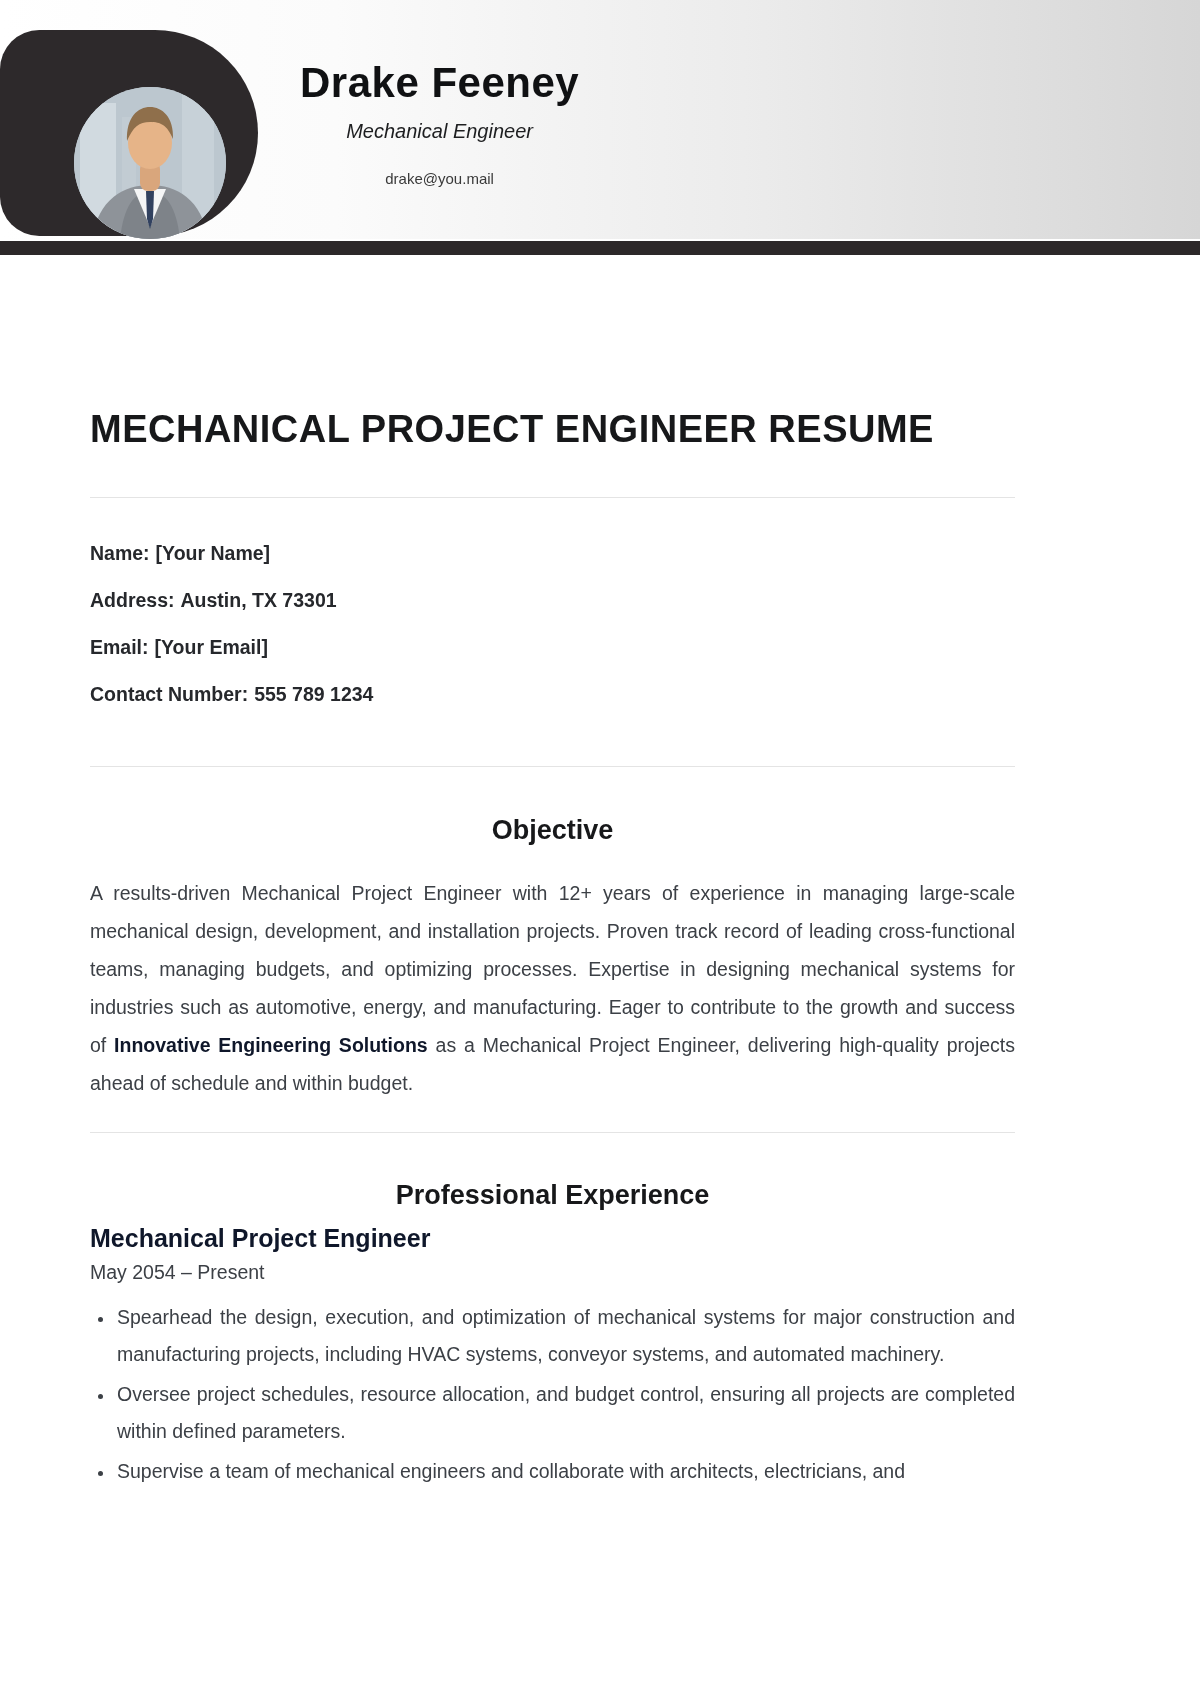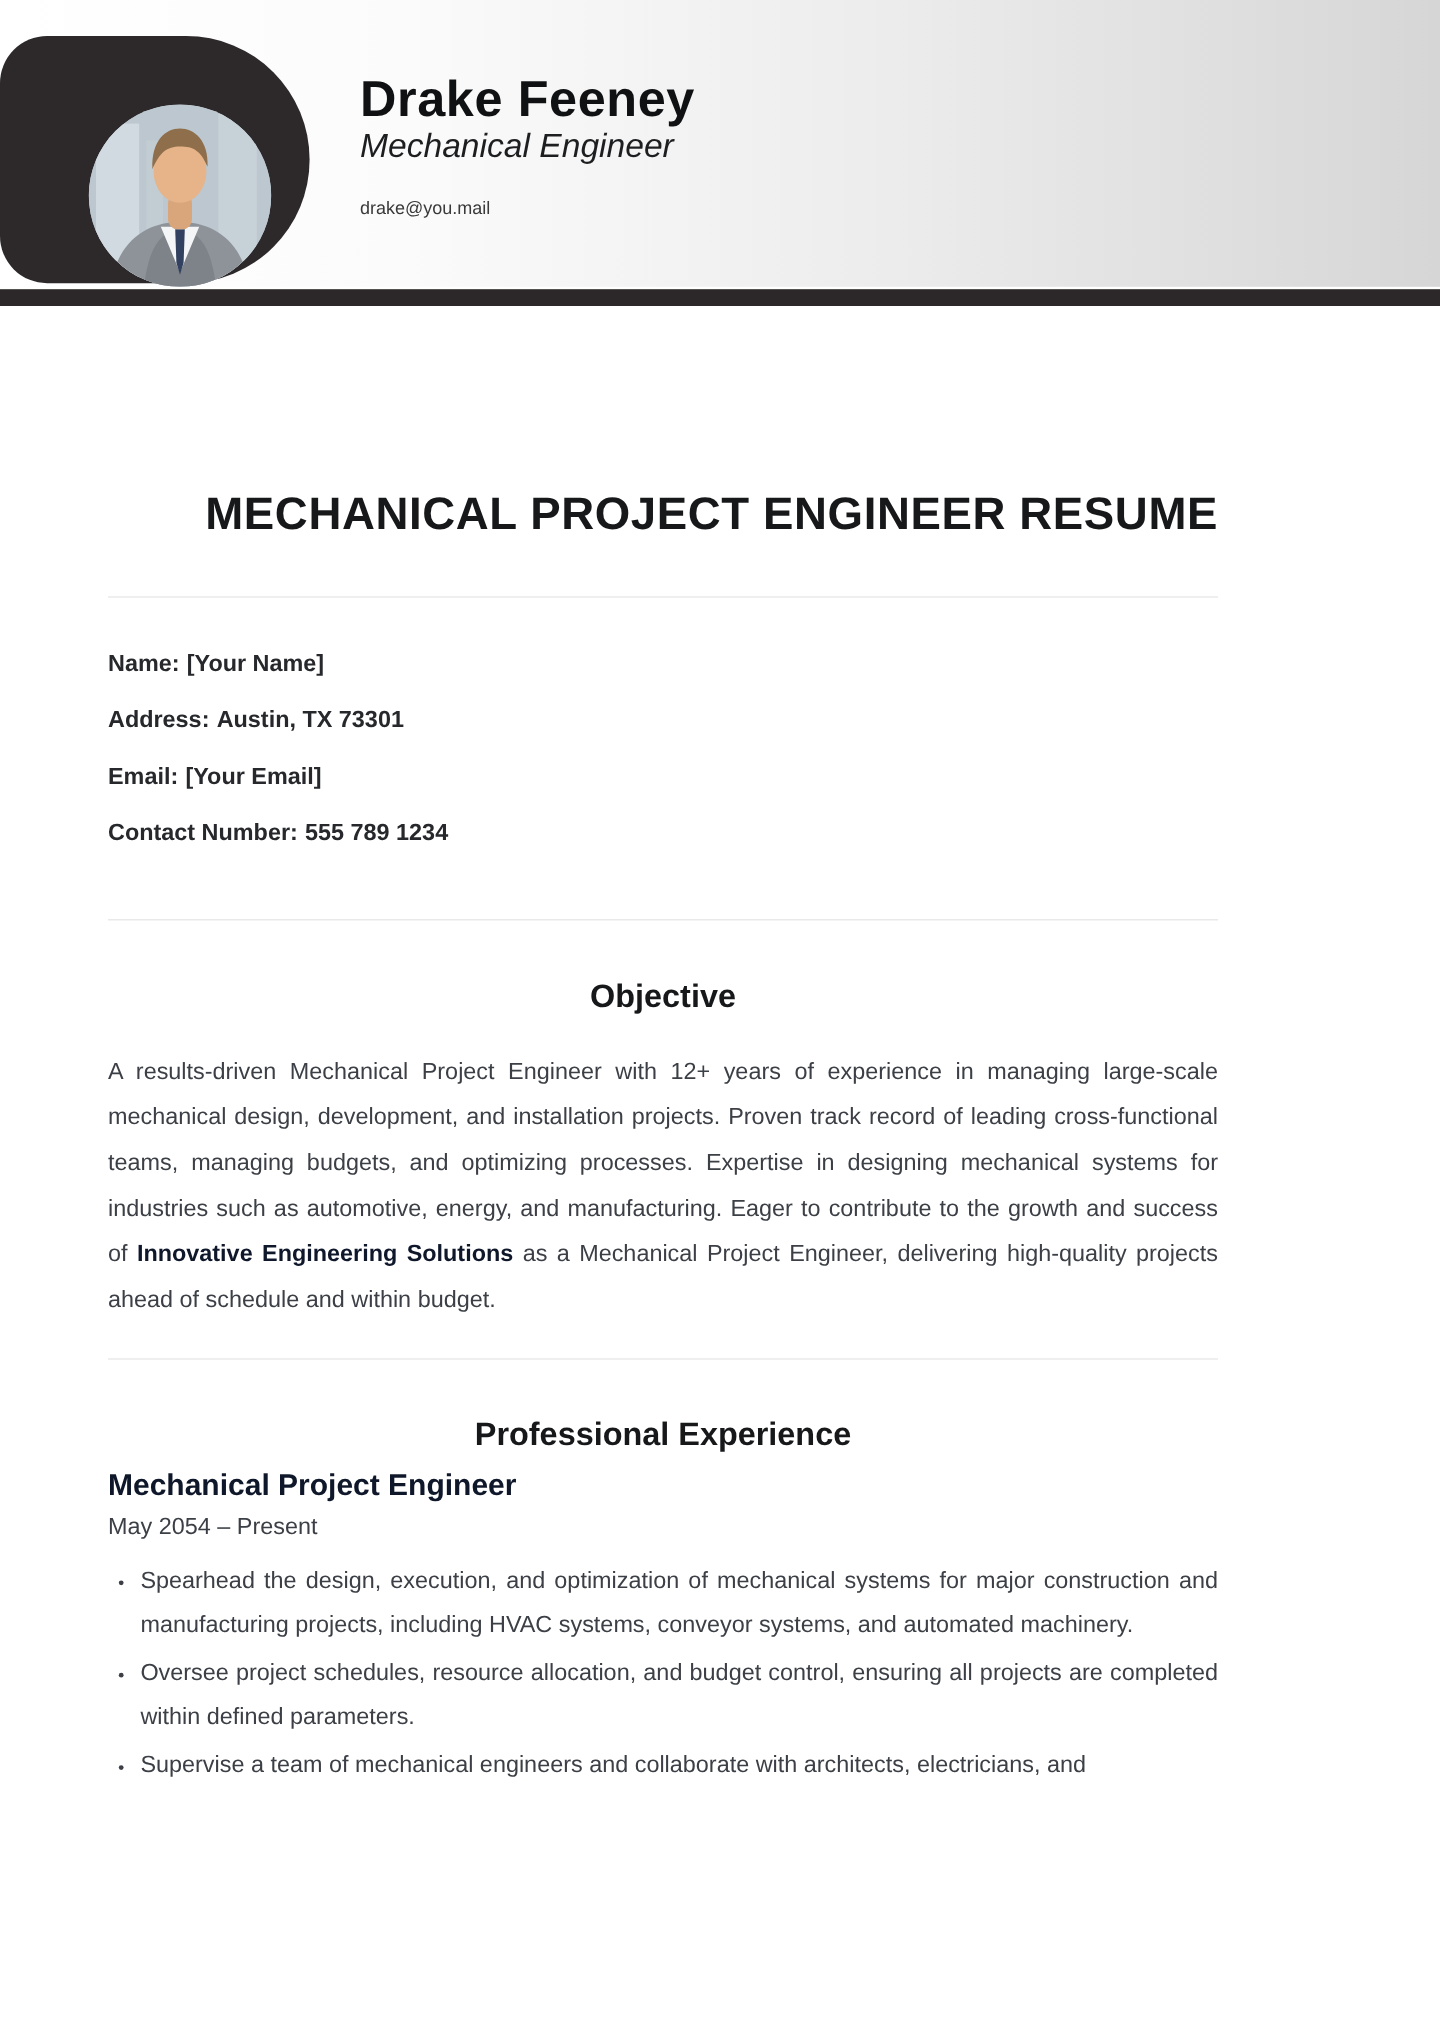--- a/index.html
+++ b/index.html
@@ -32,50 +32,51 @@
     position: absolute;
     left: 74px;
     top: 57px;
     width: 152px;
     height: 152px;
     border-radius: 50%;
     overflow: hidden;
     background: #bcc7cf;
   }
   .avatar svg { display: block; width: 100%; height: 100%; }
-  .hero-text { position: absolute; left: 300px; top: 60px; }
+  .hero-text { position: absolute; left: 300px; top: 60px; text-align: center; }
   .person-name {
     font-size: 42px;
     font-weight: 800;
     color: #101113;
     letter-spacing: 0.5px;
     line-height: 1.1;
   }
   .person-title {
+    margin-top: 14px;
     font-style: italic;
-    font-size: 28px;
+    font-size: 20px;
     font-weight: 500;
     color: #1d1e20;
   }
   .person-email {
     margin-top: 27px;
     font-size: 15px;
     color: #3a3a3a;
   }
   .accent-bar {
     height: 14px;
     margin-top: 2px;
     background: #2c2829;
   }
 
   
   .page { width: 925px; margin-left: 90px; }
   .doc-title {
     margin-top: 152px;
-    text-align: right;
+    text-align: left;
     font-size: 38px;
     line-height: 44px;
     font-weight: 700;
     letter-spacing: 0.5px;
     color: #17181a;
   }
   hr.rule { border: none; border-top: 1px solid #e4e4e4; height: 0; }
   .rule-1 { margin-top: 46px; }
   .rule-2 { margin-top: 59px; }
   .rule-3 { margin-top: 30px; }

